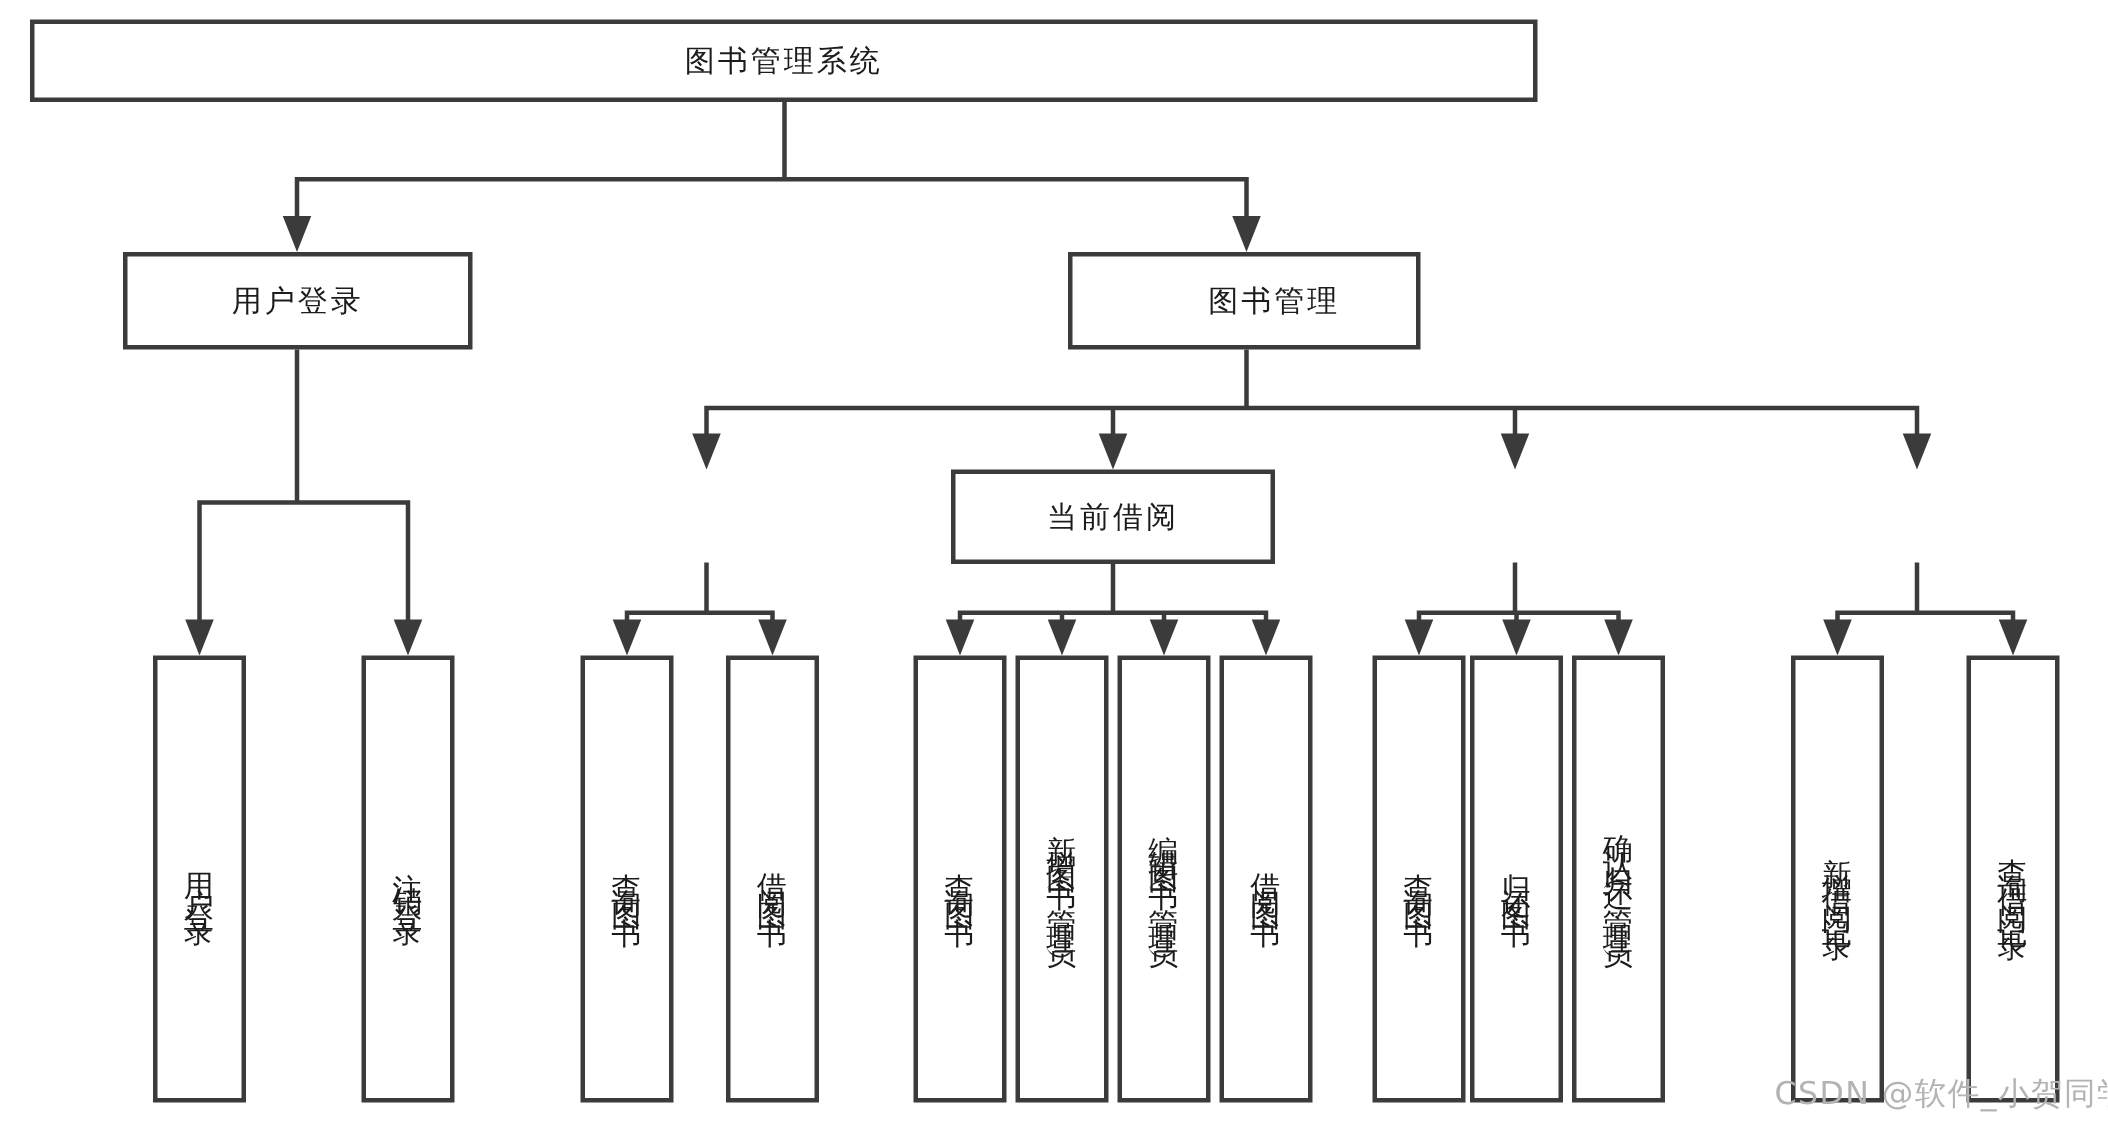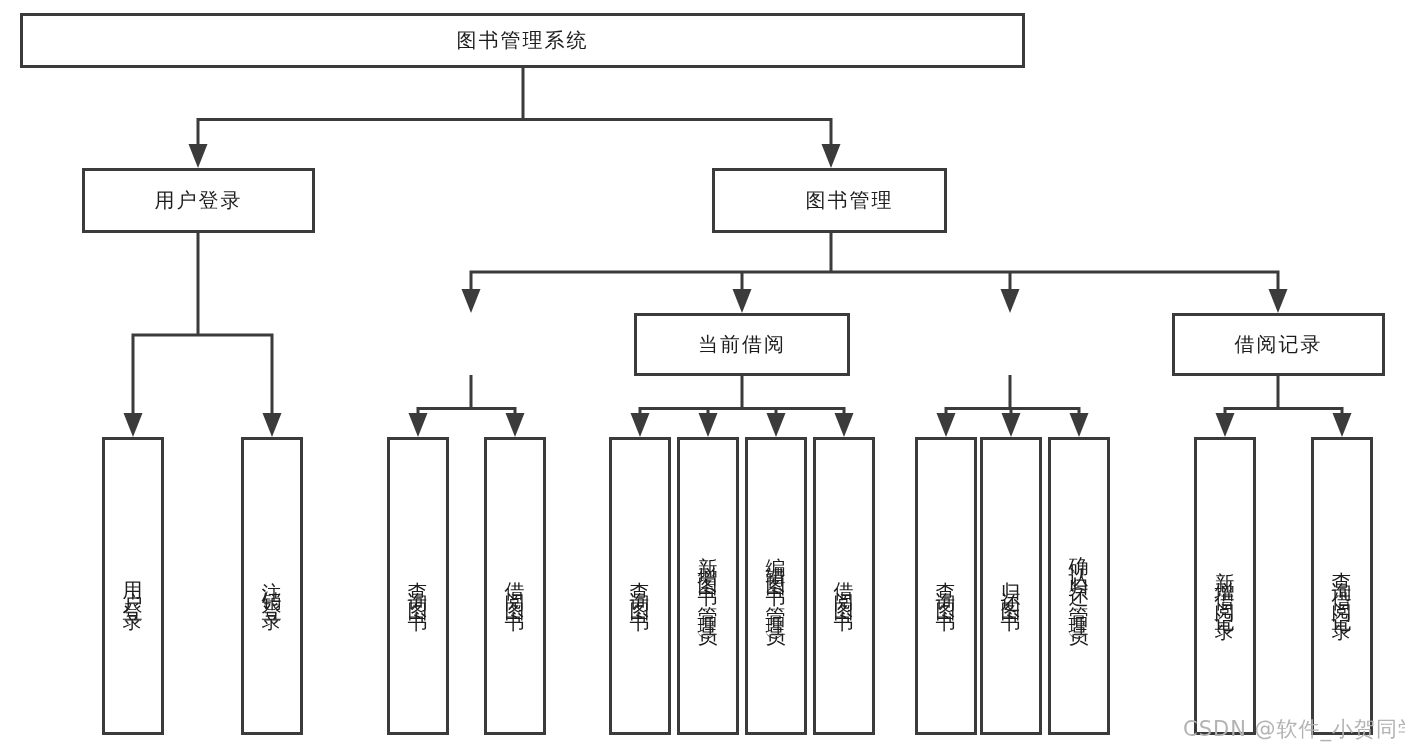--- a/index.html
+++ b/index.html
@@ -105,23 +105,20 @@
   <div class="node h" id="nd-login">
     <span>用户登录</span>
   </div>
   <div class="node h" id="nd-mgmt">
     <span>图书管理</span>
   </div>
 
   <div class="node h" id="nd-borrow">
     <span>当前借阅</span>
   </div>
-  <div class="node h" id="nd-records">
-    <span>借阅记录</span>
-  </div>
 
   <div class="node v lf" id="lf-1a">
     <span>用户登录</span>
   </div>
   <div class="node v lf" id="lf-1b">
     <span>注销登录</span>
   </div>
 
   <div class="node v lf" id="lf-2a">
     <span>查询图书</span>

